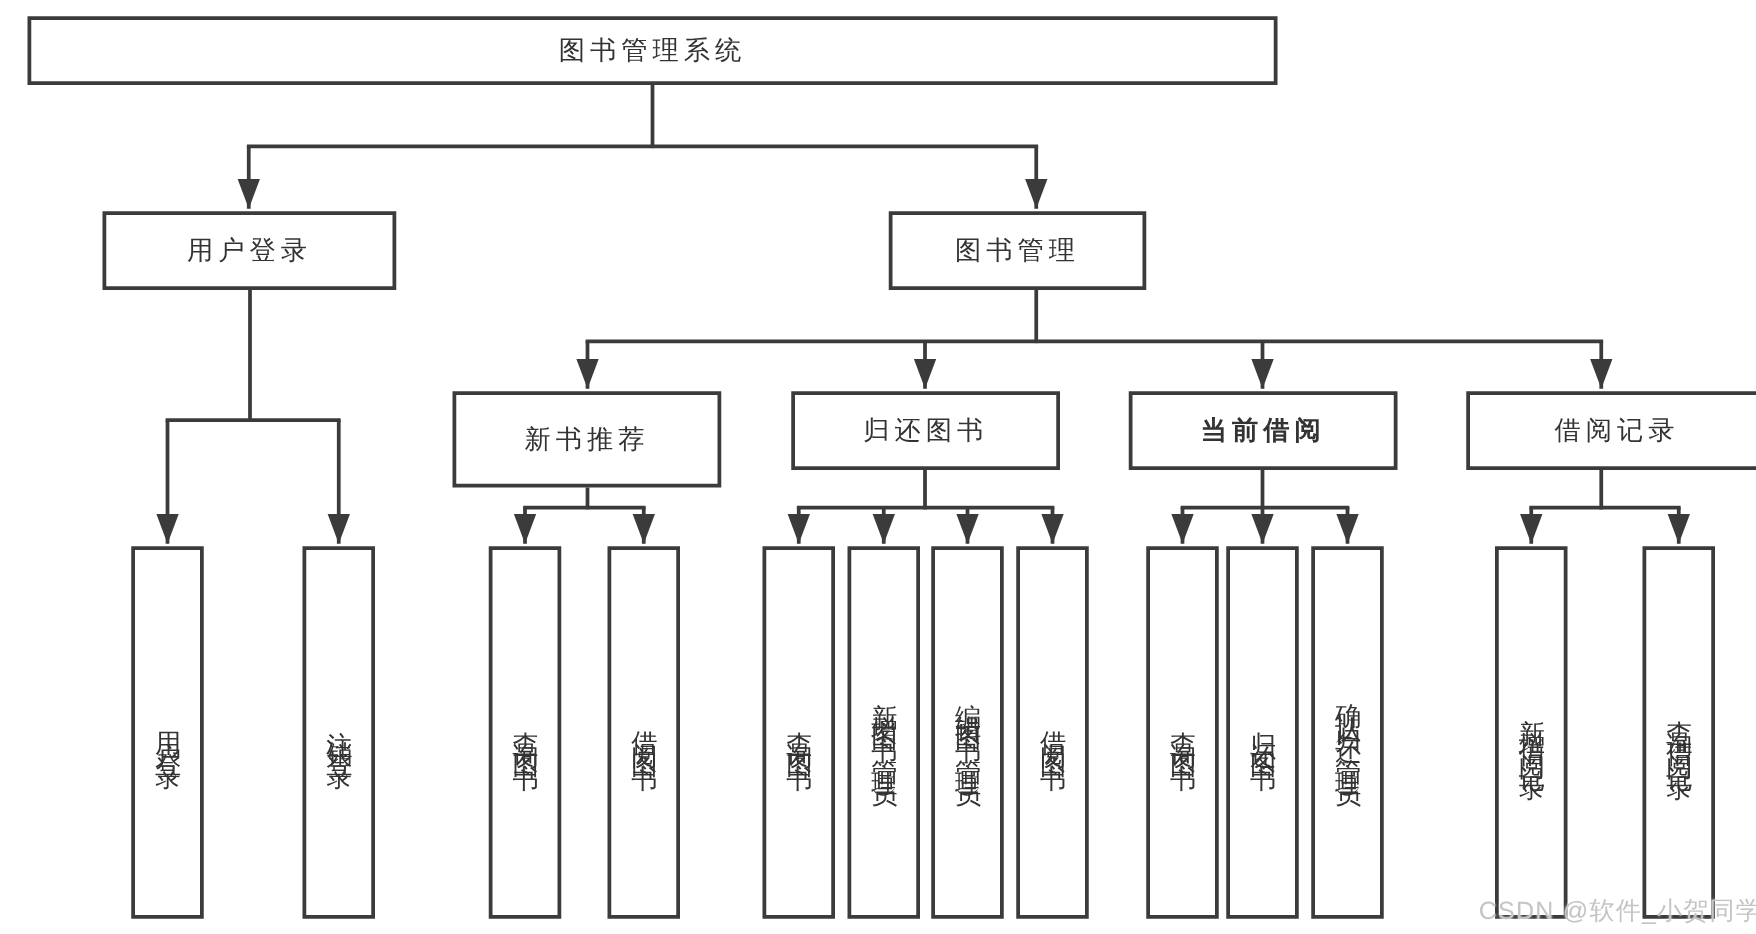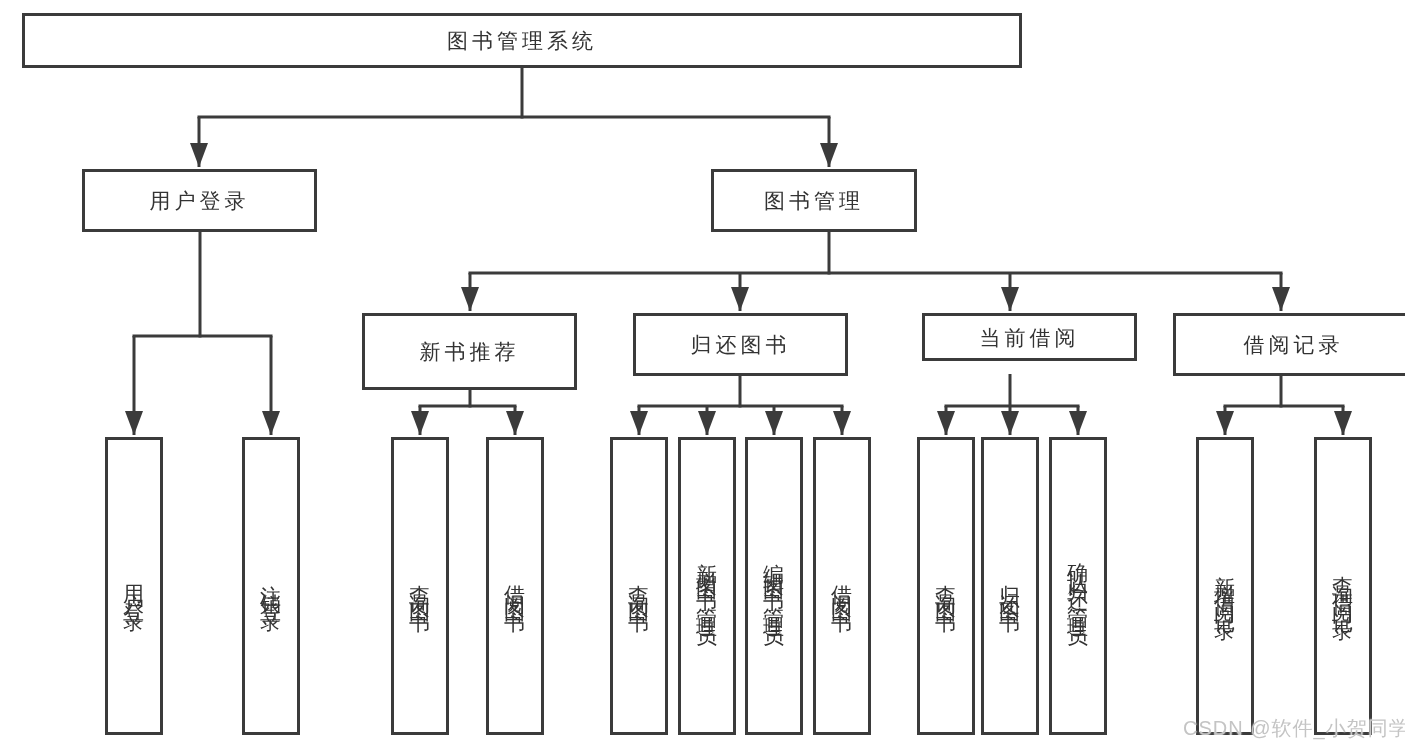--- a/index.html
+++ b/index.html
@@ -120,21 +120,21 @@
   <div class="node" style="left:711px; top:169px; width:206px; height:63px;">
     <span class="hlabel">图书管理</span>
   </div>
 
   <div class="node" style="left:362px; top:313px; width:215px; height:77px;">
     <span class="hlabel">新书推荐</span>
   </div>
   <div class="node" style="left:633px; top:313px; width:215px; height:63px;">
     <span class="hlabel">归还图书</span>
   </div>
-  <div class="node" style="left:922px; top:313px; width:215px; height:48px;">
+  <div class="node" style="left:903px; top:313px; width:215px; height:63px;font-weight:bold;">
     <span class="hlabel">当前借阅</span>
   </div>
   <div class="node" style="left:1173px; top:313px; width:241px; height:63px;">
     <span class="hlabel">借阅记录</span>
   </div>
 
   <div class="node leaf" style="left:105px; top:437px; width:58px; height:298px;">
     <span class="vlabel">用户登录</span>
   </div>
   <div class="node leaf" style="left:242px; top:437px; width:58px; height:298px;">

